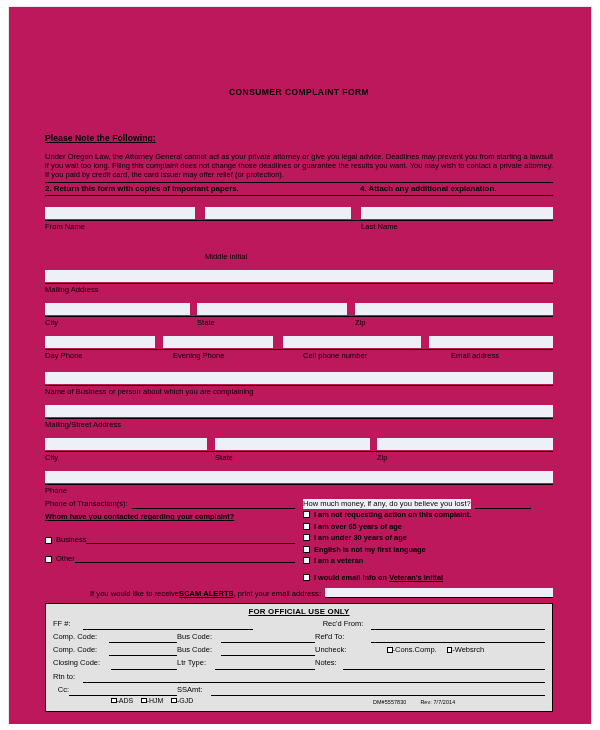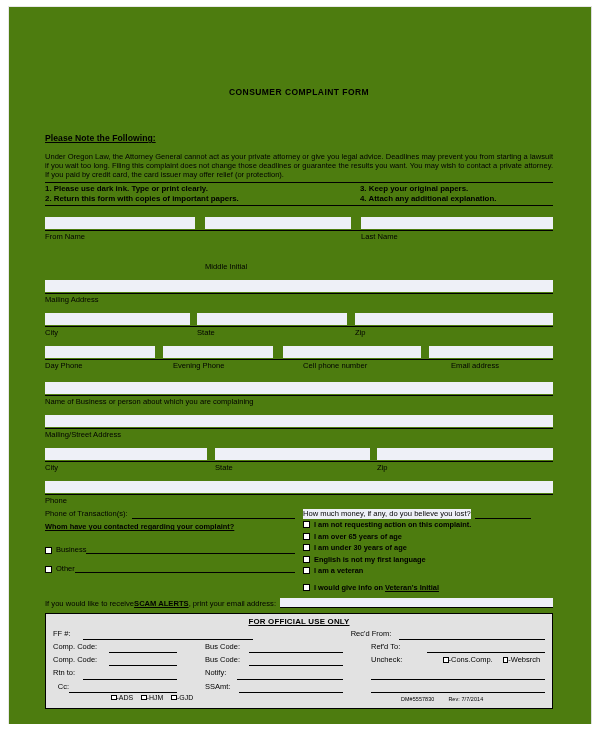--- a/index.html
+++ b/index.html
@@ -6,21 +6,21 @@
   body{
     width:600px;height:730px;
     background:#ffffff;
     font-family:"Liberation Sans", sans-serif;
     color:#000;
     overflow:hidden;
   }
   .page{
     position:absolute;left:8px;top:6px;
     width:584px;height:718px;
-    background:#4d7c0f;
+    background:#be185d;
     border-right:1px solid #dcdcdc;
     border-left:1px solid #e8e8e8;
     border-top:1px solid #e8e8e8;
     box-sizing:border-box;
   }
   .sheet{position:absolute;left:36px;top:80px;width:508px;}
 
   .form-title{
     text-align:center;font-size:8.5px;font-weight:bold;
     letter-spacing:.45px;margin-bottom:36px;
@@ -69,57 +69,53 @@
 
   .dot{border-bottom:1px solid #000;flex:1;}
   .rowline{display:flex;align-items:flex-end;font-size:7.6px;line-height:10px;}
 
   .cbrow{font-size:7.4px;font-weight:bold;line-height:11.4px;white-space:nowrap;}
   .cbrow-u{text-decoration:underline;}
 
   .cbfield{display:flex;align-items:flex-end;font-size:7.5px;margin-bottom:9.5px;}
   .cbfield .nm{font-weight:normal;margin-right:0px;}
 
-  .scam{font-size:7.6px;display:flex;align-items:flex-end;margin-top:4px;}
+  .scam{font-size:7.6px;display:flex;align-items:flex-end;margin-top:4px;margin-left:45px;}
   .scam b{text-decoration:underline;}
 
   
   .official{
     margin-top:5px;border:1.8px solid #000;background:#e2e2e2;
     padding:3px 7px 5px 7px;
   }
   .off-title{
     text-align:center;font-size:7.9px;font-weight:bold;
     text-decoration:underline;margin-bottom:1px;letter-spacing:.2px;
   }
-  .offrow{display:flex;font-size:7.5px;line-height:13.2px;align-items:flex-end;gap:28px;}
+  .offrow{display:flex;font-size:7.5px;line-height:13.2px;align-items:flex-end;}
   .offcell{display:flex;align-items:flex-end;}
   .uline{border-bottom:1px solid #000;height:10px;}
   .tiny{font-size:5.4px;line-height:8px;letter-spacing:.1px;}
   .ads{font-size:7px;font-weight:normal;}
 </style>
 </head>
 <body>
 
 <div class="page">
 <div class="sheet">
 
   <div class="form-title">CONSUMER COMPLAINT FORM</div>
 
   <div>
     <div class="note-head">Please Note the Following:</div>
     <div class="note-body">Under Oregon Law, the Attorney General cannot act as your private attorney or give you legal advice.  Deadlines may prevent you from starting a lawsuit if you wait too long.  Filing this complaint does not change those deadlines or guarantee the results you want. You may wish to contact a private attorney. If you paid by credit card, the card issuer may offer relief (or protection).</div>
   </div>
 
   <div class="instr">
     <div class="instr-row">
-      <div class="instr-l">1. Please use dark ink.  Type or print clearly.</div>
-      <div class="instr-r">3. Keep your original papers.</div>
-    </div>
-    <div class="instr-row">
       <div class="instr-l">2. Return this form with copies of important papers.</div>
       <div class="instr-r">4. Attach any additional explanation.</div>
     </div>
   </div>
 
   <div class="gap"></div>
 
   <div class="fline">
     <div class="fill" style="left:0;width:150px;"></div>
     <div class="fill" style="left:160px;width:146px;"></div>
@@ -239,21 +235,21 @@
       <div class="cbrow">
         <span class="cb"></span><span>I am under 30 years of age</span>
       </div>
       <div class="cbrow">
         <span class="cb"></span><span>English is not my first language</span>
       </div>
       <div class="cbrow">
         <span class="cb"></span><span>I am a veteran</span>
       </div>
       <div class="cbrow" style="margin-top:6px;">
-        <span class="cb"></span><span>I would give info on </span><span style="text-decoration:underline;">Veteran's Initial</span>
+        <span class="cb"></span><span>I would email info on </span><span style="text-decoration:underline;">Veteran's Initial</span>
       </div>
     </div>
   </div>
 
   <div class="scam">
     <span>If you would like to receive </span>
         <b>SCAM ALERTS</b>
         <span>, print your email address:</span>
     <span class="dot" style="margin-left:4px;height:9px;background:#eef0f7;"></span>
   </div>
@@ -296,28 +292,38 @@
         <span style="width:44px;">Bus Code:</span>
         <span class="uline" style="flex:1;"></span>
       </div>
       <div class="offcell" style="flex:1;">
         <span style="width:56px;">Uncheck:</span>
         <span style="margin-left:16px;"><span class="cb-sm"></span><span>-Cons.Comp.</span></span>
         <span style="margin-left:10px;"><span class="cb-sm"></span><span>-Websrch</span></span>
       </div>
     </div>
 
+    <div class="offrow">
+      <div class="offcell" style="width:124px;">
+        <span style="width:58px;">Closing Code:</span>
+        <span class="uline" style="flex:1;"></span>
+      </div>
+      <div class="offcell" style="width:138px;">
+        <span style="width:38px;">Ltr Type:</span>
+        <span class="uline" style="flex:1;"></span>
+      </div>
+      <div class="offcell" style="flex:1;">
+        <span style="width:28px;">Notes:</span>
+        <span class="uline" style="flex:1;"></span>
+      </div>
+    </div>
 
     <div class="offrow">
       <div class="offcell" style="width:124px;">
         <span style="width:30px;">Rtn to:</span>
-        <span class="uline" style="flex:1;"></span>
-      </div>
-      <div class="offcell" style="width:138px;">
-        <span style="width:32px;">Notify:</span>
         <span class="uline" style="flex:1;"></span>
       </div>
       <div class="offcell" style="flex:1;">
         <span class="uline" style="flex:1;"></span>
       </div>
     </div>
 
     <div class="offrow">
       <div class="offcell" style="width:124px;text-align:right;">
         <span style="width:16px;">Cc:</span>

